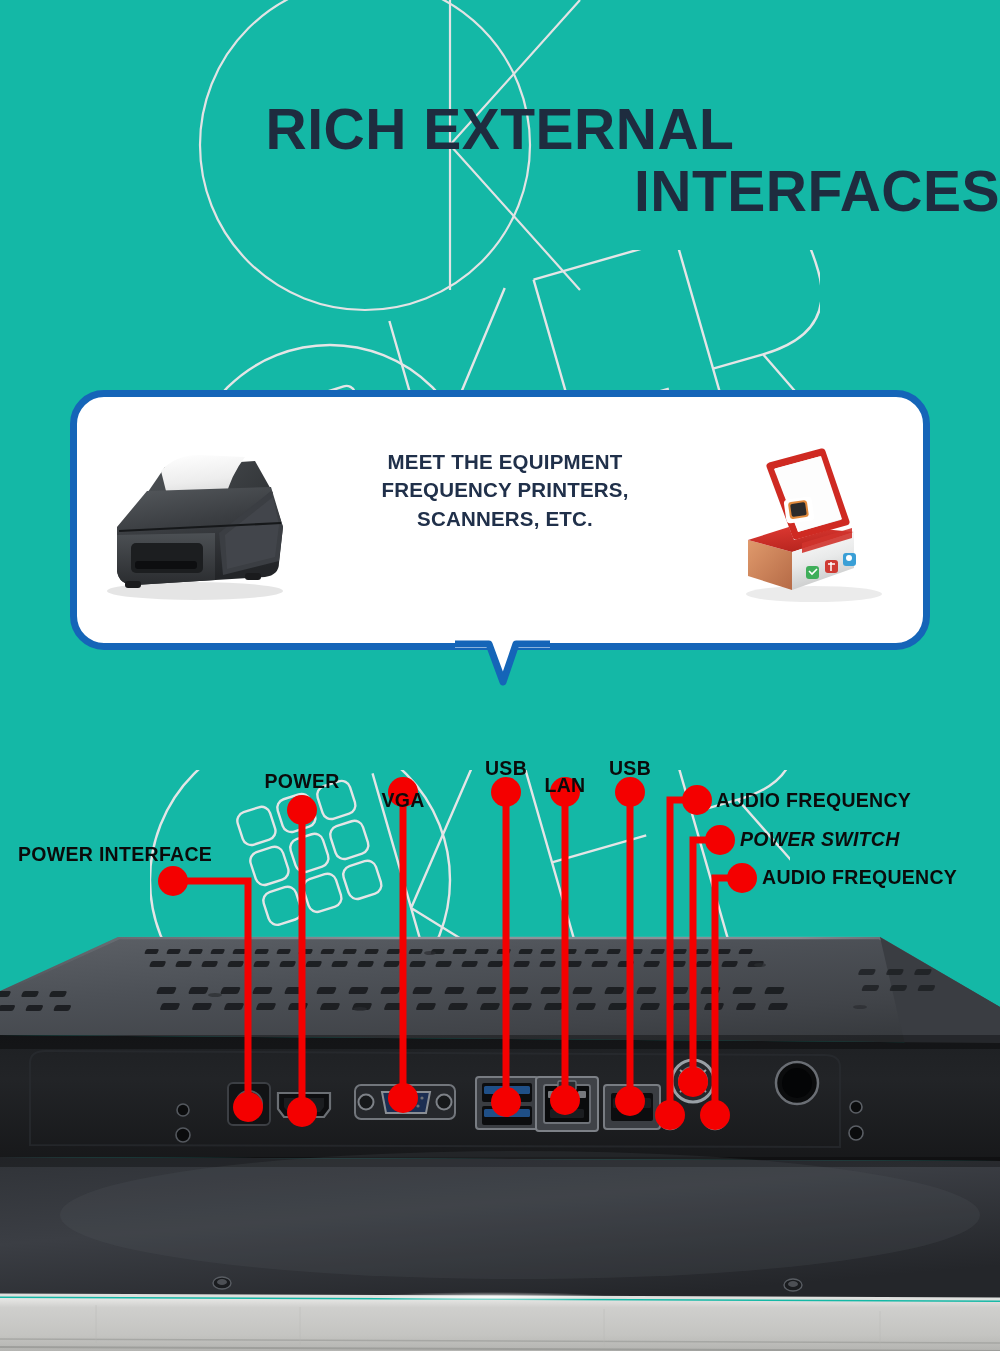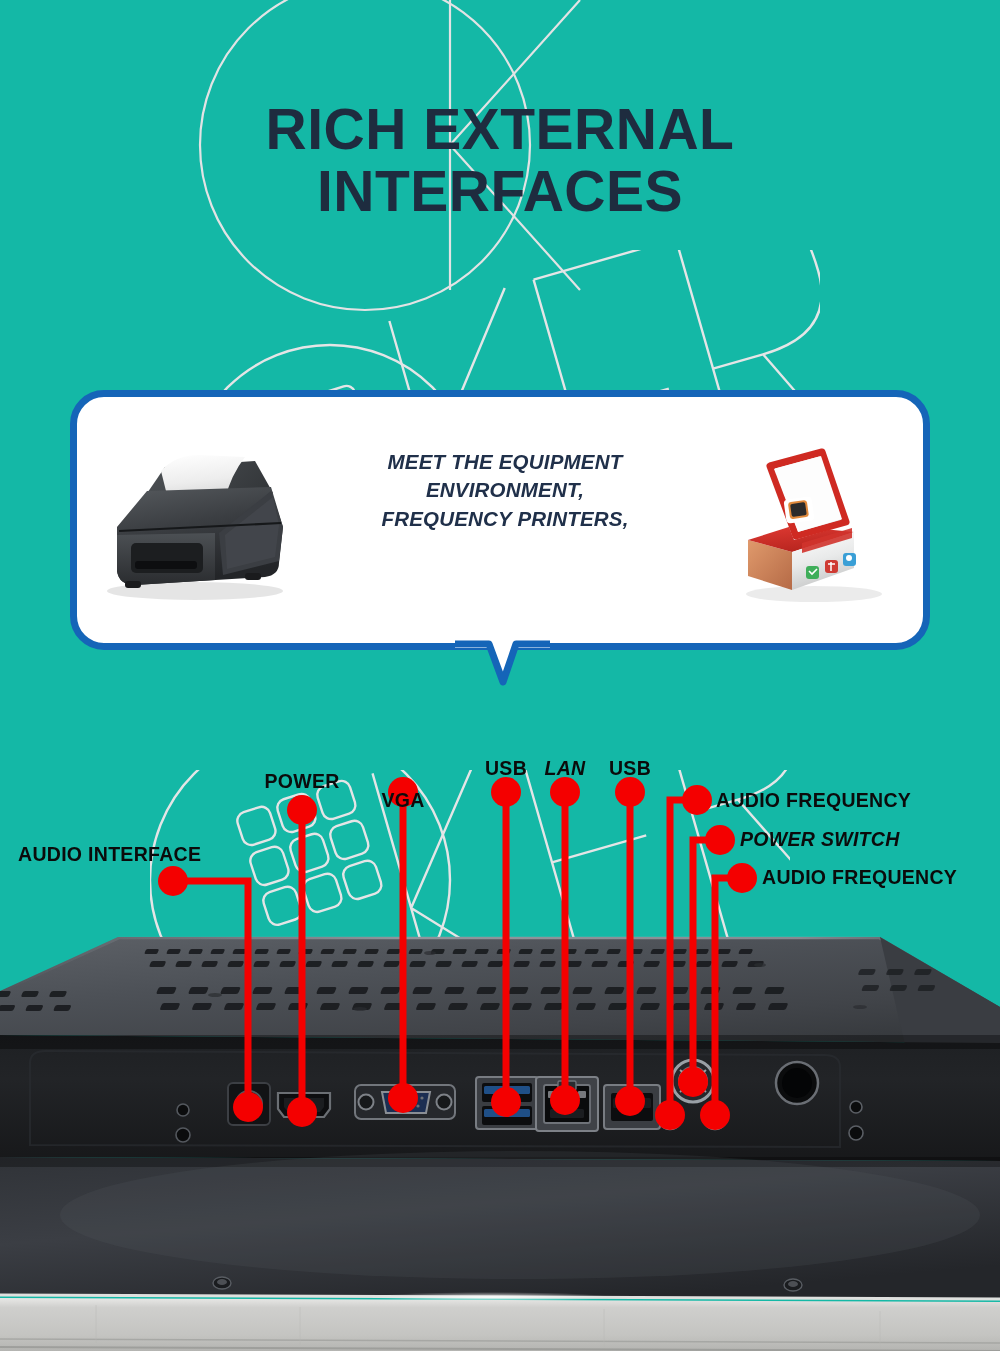--- a/index.html
+++ b/index.html
@@ -32,21 +32,21 @@
     position:absolute;
     left:0; top:98px;
     width:1000px;
     text-align:center;
     color:#1e2c3f;
     font-size:57px;
     font-weight:700;
     letter-spacing:0.5px;
     line-height:1.09;
   }
-  #title .l2{ display:block; }
+  #title .l2{ display:block;text-align:right; }
 
   
   #bubble{
     position:absolute;
     left:70px; top:390px;
     width:860px; height:260px;
     background:#ffffff;
     border:7px solid #1565b8;
     border-radius:34px;
     z-index:3;
@@ -76,21 +76,21 @@
     left:330px; top:448px;
     width:350px;
     text-align:center;
     color:#20304a;
     font-size:20.5px;
     font-weight:700;
     line-height:1.38;
     letter-spacing:0.2px;
     z-index:5;
   }
-  #bubble-text span{ display:block;font-style:italic; }
+  #bubble-text span{ display:block; }
 
   
   #device{
     position:absolute;
     left:0; top:895px;
     width:1000px; height:456px;
     z-index:1;
   }
 
   
@@ -269,22 +269,22 @@
     <rect x="84" y="126" width="13" height="13" rx="3" fill="#3fae5a"></rect>
     <rect x="103" y="120" width="13" height="13" rx="3" fill="#cf3b33"></rect>
     <rect x="121" y="113" width="13" height="13" rx="3" fill="#3a9fd6"></rect>
     <path d="M87 131 l3 3 l5 -5" stroke="#fff" stroke-width="1.6" fill="none"></path>
     <path d="M106 124 h7 M109 122 v9" stroke="#fff" stroke-width="1.5" fill="none"></path>
     <circle cx="127" cy="118" r="3" fill="#fff"></circle>
   </svg>
 
   <div id="bubble-text">
     <span>MEET THE EQUIPMENT</span>
-    <span>ENVIRONMENT,</span>
     <span>FREQUENCY PRINTERS,</span>
+    <span>SCANNERS, ETC.</span>
   </div>
 
   <svg id="device" viewBox="0 0 1000 456" preserveAspectRatio="none">
     <defs>
       <linearGradient id="topface" x1="0.1" y1="0" x2="0.85" y2="1">
         <stop offset="0" stop-color="#5b5f65"></stop>
         <stop offset="0.35" stop-color="#4d5157"></stop>
         <stop offset="0.75" stop-color="#414449"></stop>
         <stop offset="1" stop-color="#36393d"></stop>
       </linearGradient>
@@ -603,23 +603,23 @@
       <circle cx="403" cy="1098" r="15"></circle>
       <circle cx="506" cy="1102" r="15"></circle>
       <circle cx="565" cy="1100" r="15"></circle>
       <circle cx="630" cy="1101" r="15"></circle>
       <circle cx="670" cy="1115" r="15"></circle>
       <circle cx="693" cy="1082" r="15"></circle>
       <circle cx="715" cy="1115" r="15"></circle>
     </g>
   </svg>
 
-  <div class="lbl r" style="left:18px;  top:843px;">AUDIO INTERFACE</div>
+  <div class="lbl r" style="left:18px;  top:843px;">POWER INTERFACE</div>
   <div class="lbl c" style="left:302px; top:770px;">POWER</div>
   <div class="lbl c" style="left:403px; top:789px;">VGA</div>
   <div class="lbl c" style="left:506px; top:757px;">USB</div>
-  <div class="lbl c" style="left:565px; top:757px;font-style:italic;">LAN</div>
+  <div class="lbl c" style="left:565px; top:774px;">LAN</div>
   <div class="lbl c" style="left:630px; top:757px;">USB</div>
   <div class="lbl r" style="left:716px; top:789px;">AUDIO FREQUENCY</div>
   <div class="lbl r" style="left:740px; top:828px;font-style:italic;">POWER SWITCH</div>
   <div class="lbl r" style="left:762px; top:866px;">AUDIO FREQUENCY</div>
 
 </div>
 
 </body></html>

